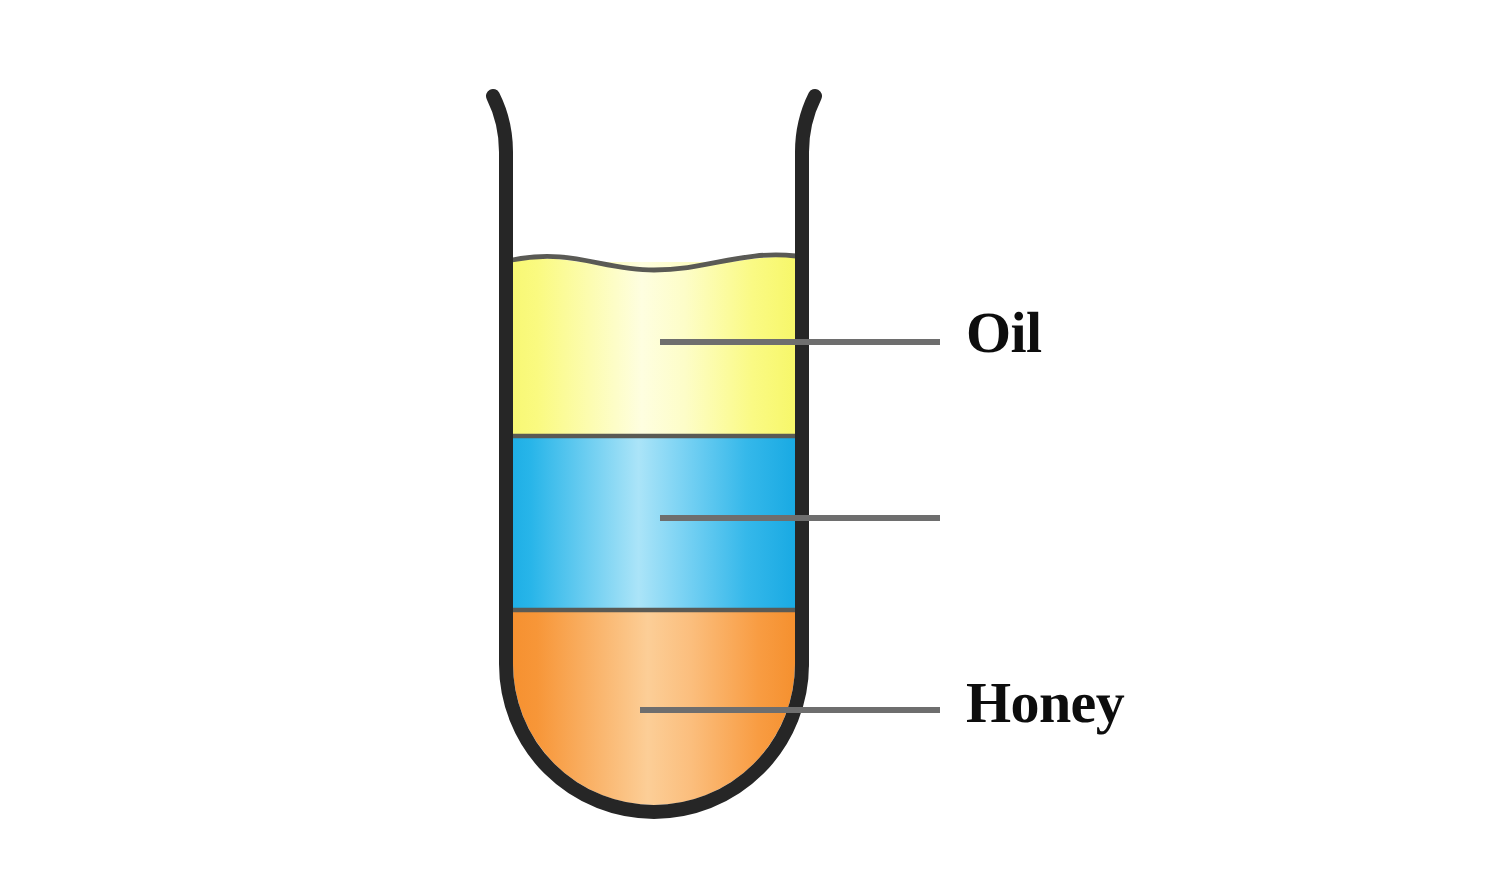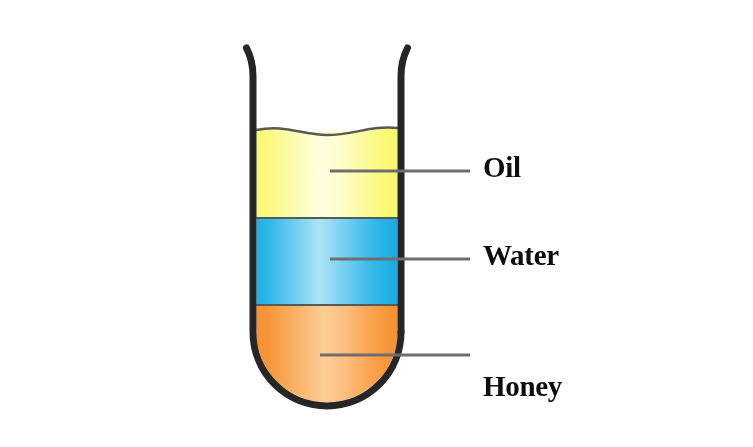--- a/index.html
+++ b/index.html
@@ -34,21 +34,21 @@
     font-family: Liberation Serif, serif;
     font-weight: bold;
     font-size: 29px;
     letter-spacing: -0.3px;
     color: #0d0d0d;
     white-space: nowrap;
     line-height: 1;
   }
   #label-oil   { left: 483px; top: 153px; }
   #label-water { left: 483px; top: 241px; }
-  #label-honey { left: 483px; top: 338px; margin-top: 34px; }
+  #label-honey { left: 483px; top: 338px; }
 </style>
 </head>
 <body>
 
 <div id="stage">
 
   <svg id="figure" viewBox="0 0 753 447" width="753" height="447" xmlns="http://www.w3.org/2000/svg">
 
     <defs>
 
@@ -124,17 +124,16 @@
 
     <g>
       <line x1="330" y1="171" x2="470" y2="171" stroke="#6E6E6E" stroke-width="3"></line>
       <line x1="330" y1="259" x2="470" y2="259" stroke="#6E6E6E" stroke-width="3"></line>
       <line x1="320" y1="355" x2="470" y2="355" stroke="#6E6E6E" stroke-width="3"></line>
     </g>
   </svg>
 
   <div class="label" id="label-oil">Oil</div>
 
-  <div class="label" id="label-water">Water</div>
 
   <div class="label" id="label-honey">Honey</div>
 
 </div>
 
 </body></html>

